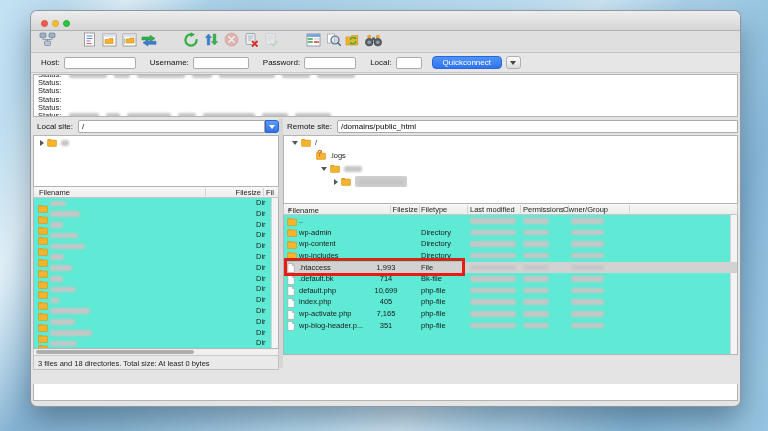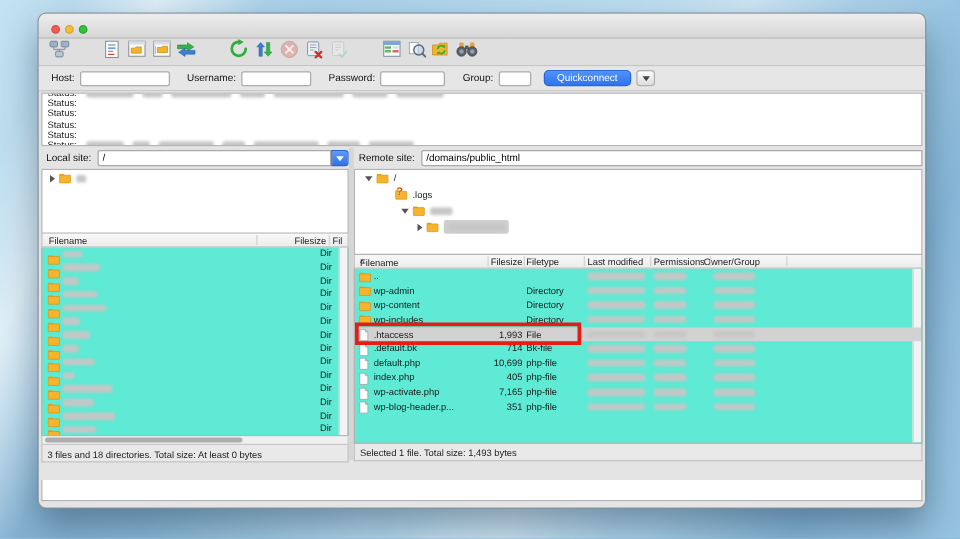--- a/index.html
+++ b/index.html
@@ -75,21 +75,21 @@
   .panel.left .rowsbox{height:151px;}
   .panel.right .rowsbox{height:140px;}
   .lrow{position:relative;height:10.8px;}
   .lrow .licon{position:absolute;left:4px;top:1px;}
   .lrow .blur{position:absolute;left:16px;top:2.5px;}
   .ldir{position:absolute;left:222px;top:0;font-size:7.5px;line-height:10.8px;color:#222;}
   .rrow{position:relative;height:11.65px;font-size:7.5px;line-height:11.65px;color:#1a1a1a;}
   .rrow.selected{background:#d2d2d2;}
   .rrow .ricon{position:absolute;left:3px;top:1.5px;}
   .rname{position:absolute;left:15px;white-space:nowrap;}
-  .rsize{position:absolute;left:70px;width:64px;text-align:right;}
+  .rsize{position:absolute;left:70px;width:64px;text-align:center;}
   .rtype{position:absolute;left:137px;}
   .rrow .blur{position:absolute;top:3px;}
   .rb1{left:186px;width:46px;}.rb2{left:239px;width:26px;}.rb3{left:287px;width:33px;}
   .redbox{position:absolute;left:0;width:181px;height:18px;border:3px solid #e71d13;z-index:5;}
   .vtrack{position:absolute;top:0;bottom:0;right:0;width:7px;background:#f3f3f3;border-left:1px solid #d5d5d5;}
   .hscroll{height:7px;background:#f0f0f0;border:1px solid #c8c8c8;border-top:none;position:relative;}
   .hthumb{position:absolute;left:2px;top:1px;width:158px;height:4px;background:#aeaeae;border-radius:2.5px;}
   .pstatus{height:14px;background:#e9e9e9;border:1px solid #c2c2c2;border-top:none;
     font-size:7.5px;color:#222;padding:2.5px 0 0 4px;white-space:nowrap;}
   
@@ -220,21 +220,21 @@
         </div>
       </div>
 
     <div class="qcbar">
       <label>Host:</label>
       <input class="qc-input host" value="" style="">
       <label>Username:</label>
       <input class="qc-input user" value="" style="">
       <label>Password:</label>
       <input class="qc-input pass" value="" style="">
-      <label>Group:</label>
+      <label>Local:</label>
       <input class="qc-input port" value="" style="">
       <button class="qc-btn">Quickconnect</button>
       <span class="qc-drop">
           <span class="tri-down-sm"></span>
         </span>
     </div>
 
     <div class="statuslog" id="statuslog">
         <div class="log-line"><span class="log-label">Status:</span><span class="blur" style="width: 38px;"></span><span class="blur" style="width: 16px;"></span><span class="blur" style="width: 48px;"></span><span class="blur" style="width: 20px;"></span><span class="blur" style="width: 56px;"></span><span class="blur" style="width: 28px;"></span><span class="blur" style="width: 38px;"></span></div>
         <div class="log-line"><span class="log-label">Status:</span></div>
@@ -577,19 +577,18 @@
               </svg></span>
             <span class="rname">wp-blog-header.p...</span>
             <span class="rsize">351</span>
             <span class="rtype">php-file</span>
             <span class="blur rb1"></span>
             <span class="blur rb2"></span>
             <span class="blur rb3"></span>
           </div>
           <div class="redbox" style="top: 43.1px; border-color: rgb(231, 29, 19);"></div>
         </div>
-      <div class="pstatus">Selected 1 file. Total size: 1,493 bytes</div>
     </div>
 
     <div class="queuebody"></div>
 
   </div>
 </div>
 
 </body></html>

